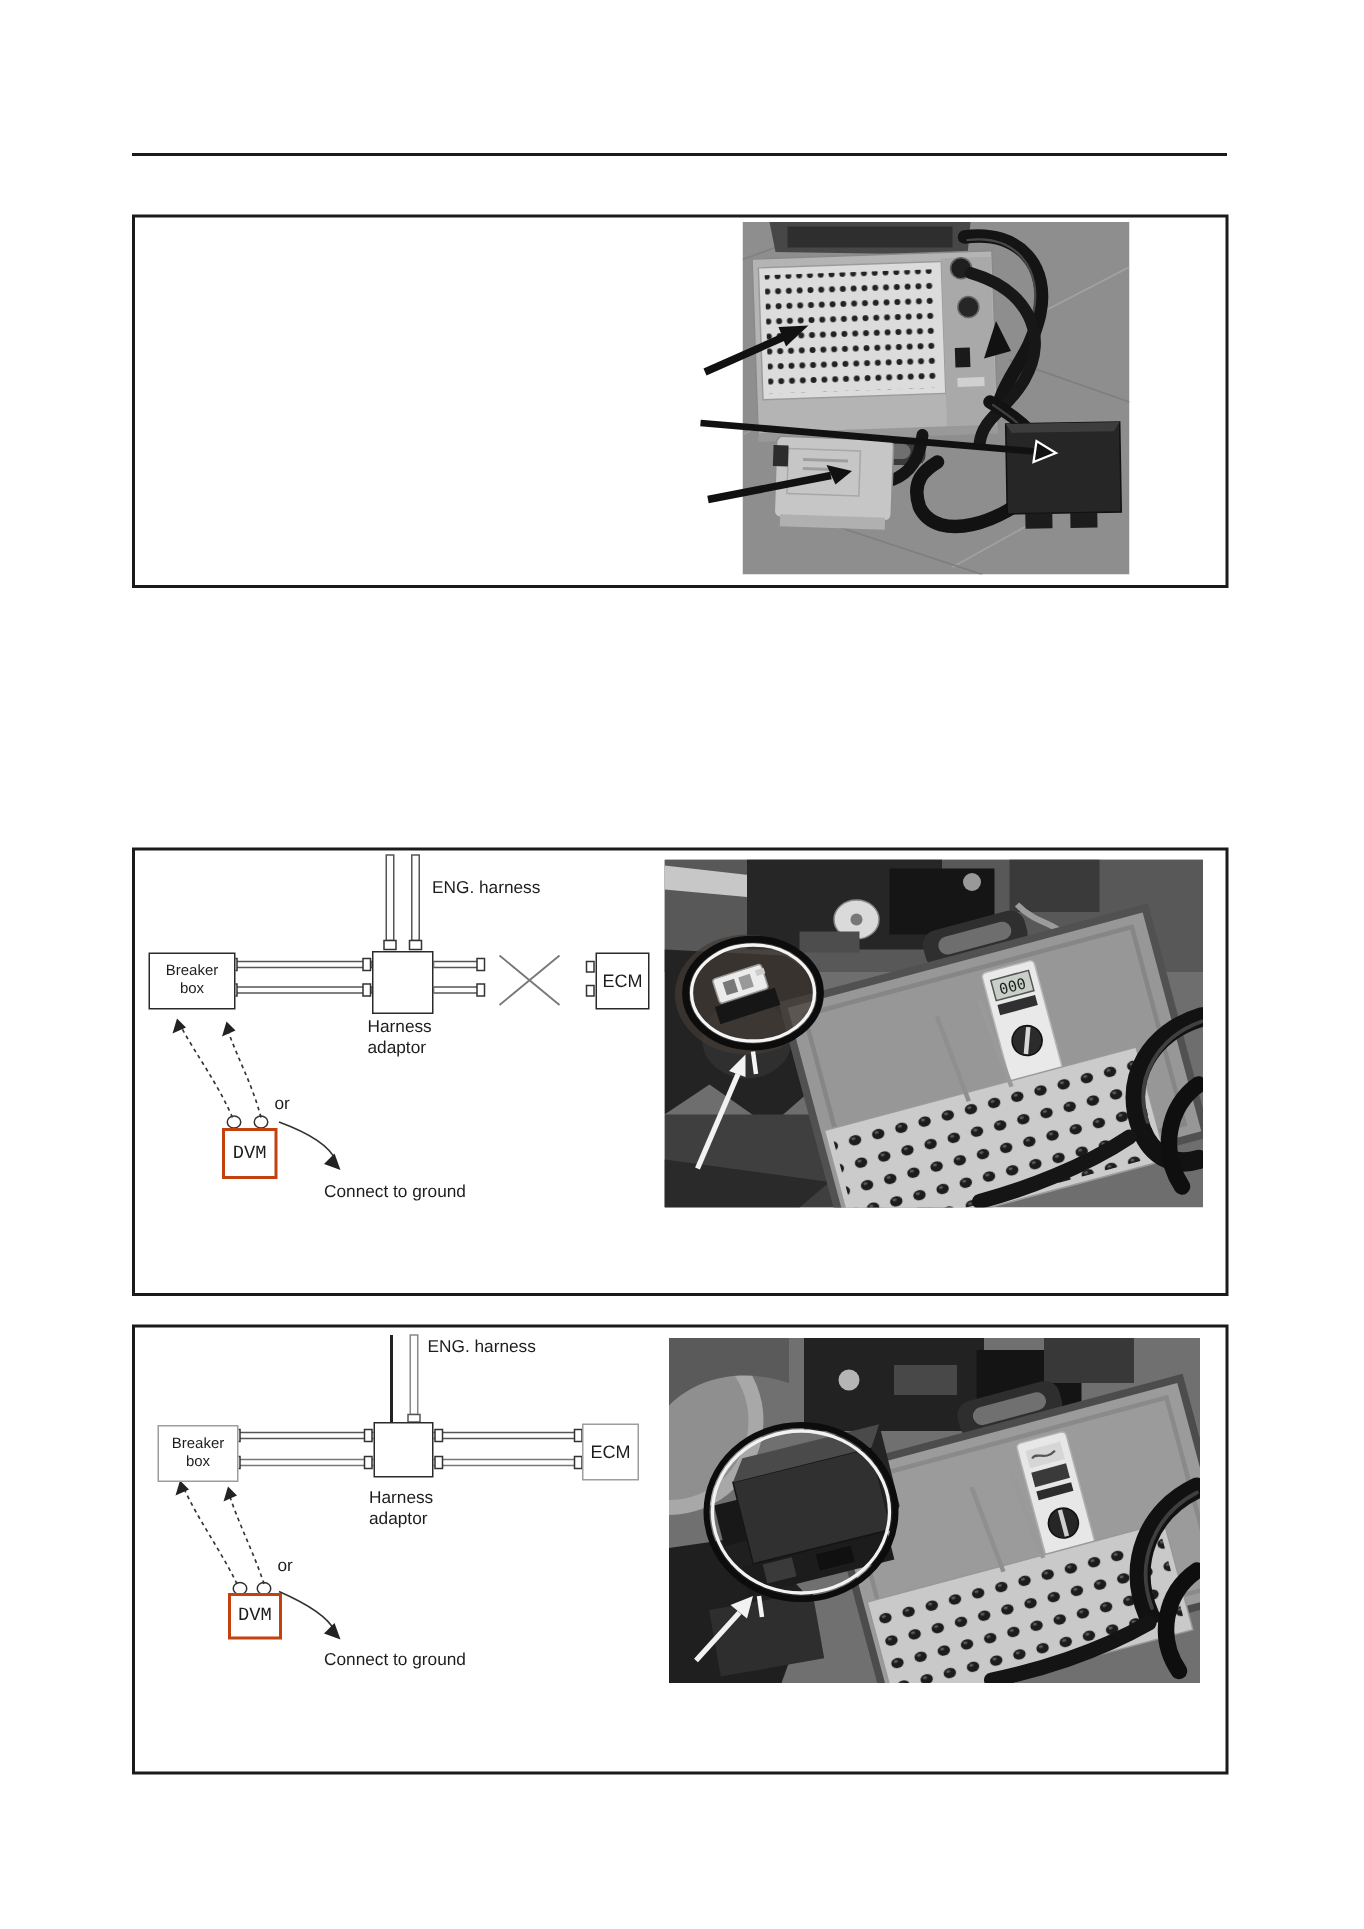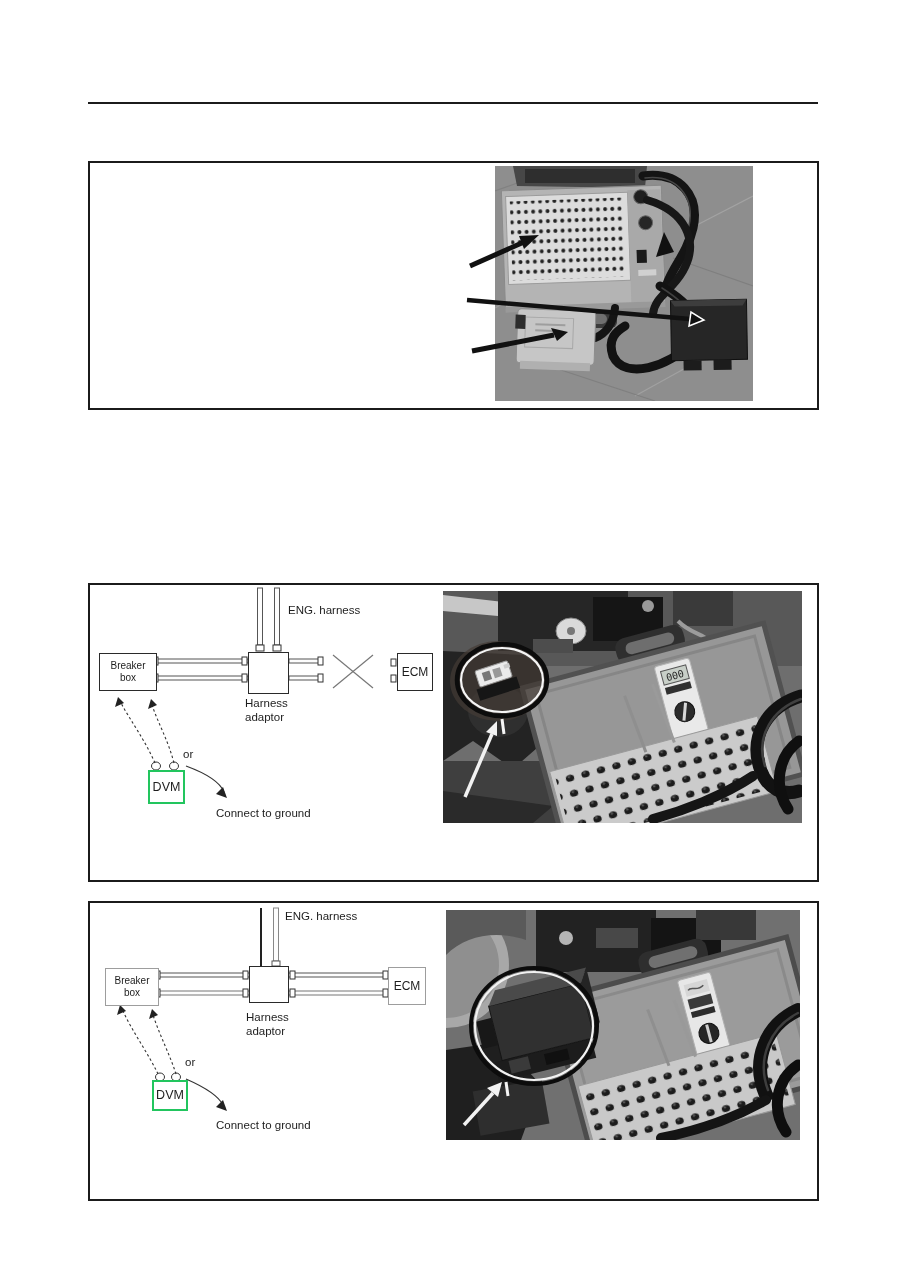--- a/index.html
+++ b/index.html
@@ -1,30 +1,30 @@
 <!DOCTYPE html>
 <html><head>
 <meta charset="utf-8">
 <style>
   html,body{margin:0;padding:0;background:#fff;}
   .page{position:relative;width:909px;height:1286px;background:#ffffff;overflow:hidden;
         font-family:"Liberation Sans",sans-serif;}
   .rule{position:absolute;left:88px;top:102px;width:730px;height:2px;background:#1b1b1b;}
-  .fig{position:absolute;left:88px;width:731px;border:2px solid #1b1b1b;background:#fff;box-sizing:border-box;margin-top:18px;}
+  .fig{position:absolute;left:88px;width:731px;border:2px solid #1b1b1b;background:#fff;box-sizing:border-box;}
   #fig1{top:143px;height:249px;}
   #fig2{top:565px;height:299px;}
   #fig3{top:883px;height:300px;}
   .photo{position:absolute;}
   .lay{position:absolute;left:0;top:0;}
   .dlabel{position:absolute;font-size:11.5px;color:#1d1d1d;line-height:1.25;white-space:nowrap;}
   .dlabel span{display:block;}
   .dbox{position:absolute;background:#fff;display:flex;flex-direction:column;align-items:center;
         justify-content:center;font-size:10px;color:#1d1d1d;text-align:center;line-height:1.2;box-sizing:border-box;}
   .bdark{border:1.5px solid #2a2a2a;}
-  .bdark2{border:2px solid #22c55e;}
+  .bdark2{border:2px solid #c2410c;font-family:Liberation Mono, monospace;}
   .blight{border:1px solid #9d9d9d;}
   .defs{position:absolute;width:0;height:0;}
 </style>
 </head>
 <body>
 
 <svg class="defs" aria-hidden="true">
   <defs>
     <pattern id="pins-sm" width="7.2" height="10" patternUnits="userSpaceOnUse">
       <circle cx="3" cy="4" r="2" fill="#222"></circle>

